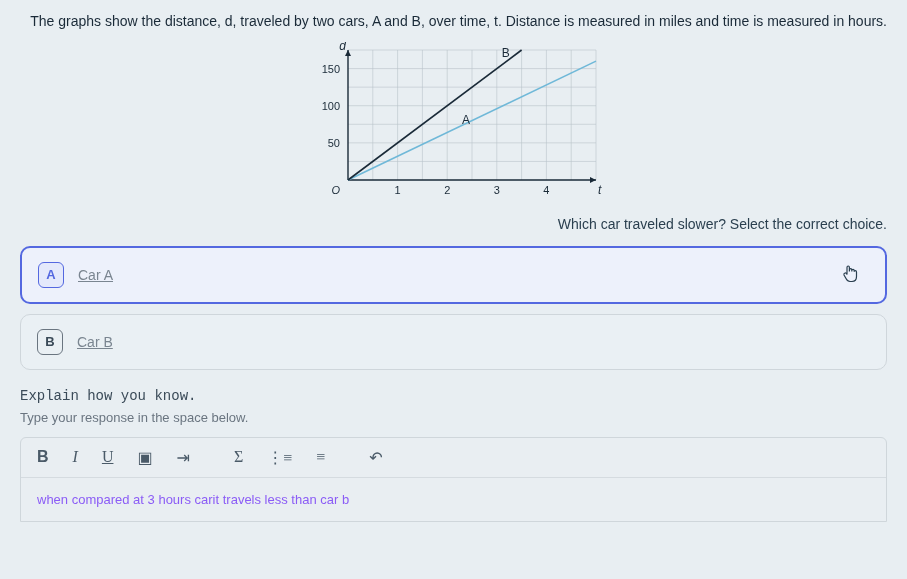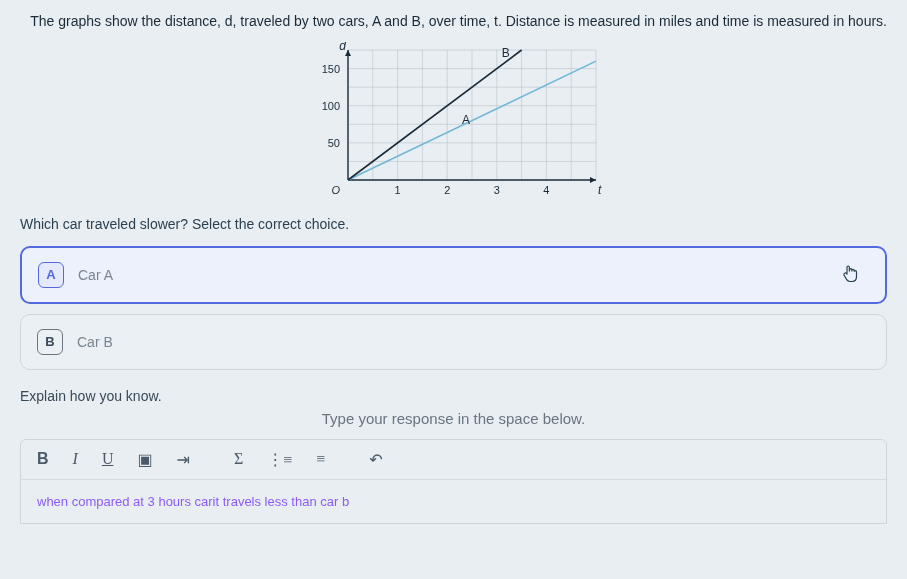--- a/index.html
+++ b/index.html
@@ -23,20 +23,21 @@
       margin: 8px 0 14px 0;
     }
     .chart-box {
       position: relative;
       width: 300px;
       height: 160px;
     }
     .question-sub {
       margin: 10px 0 14px 0;
       color: #2a3f4f;
+      text-align: right;
     }
     .choice {
       display: flex;
       align-items: center;
       border: 1px solid #cfd6db;
       border-radius: 10px;
       padding: 14px 16px;
       margin: 10px 0;
       background: #eaf0f4;
       cursor: pointer;
@@ -61,37 +62,38 @@
       background: #fff0;
     }
     .choice.selected .choice-letter {
       border-color: #5468e0;
       color: #5468e0;
       background: #e4e9fb;
     }
     .choice-label {
       color: #7a8590;
       font-size: 14px;
+      text-decoration: underline;
     }
     .cursor-icon {
       position: absolute;
       right: 24px;
       top: 50%;
       transform: translate(0,-50%);
       color: #445;
     }
     .explain-head {
       margin: 18px 0 6px 0;
       color: #3a4a58;
+      font-family: Liberation Mono, monospace;
     }
     .explain-sub {
       margin-bottom: 12px;
       color: #6a7580;
-      font-size: 15px;
-      text-align: center;
+      font-size: 13px;
     }
     .editor {
       border: 1px solid #cfd6db;
       border-radius: 6px 6px 0 0;
       background: #e9eef2;
     }
     .toolbar {
       display: flex;
       align-items: center;
       gap: 24px;

